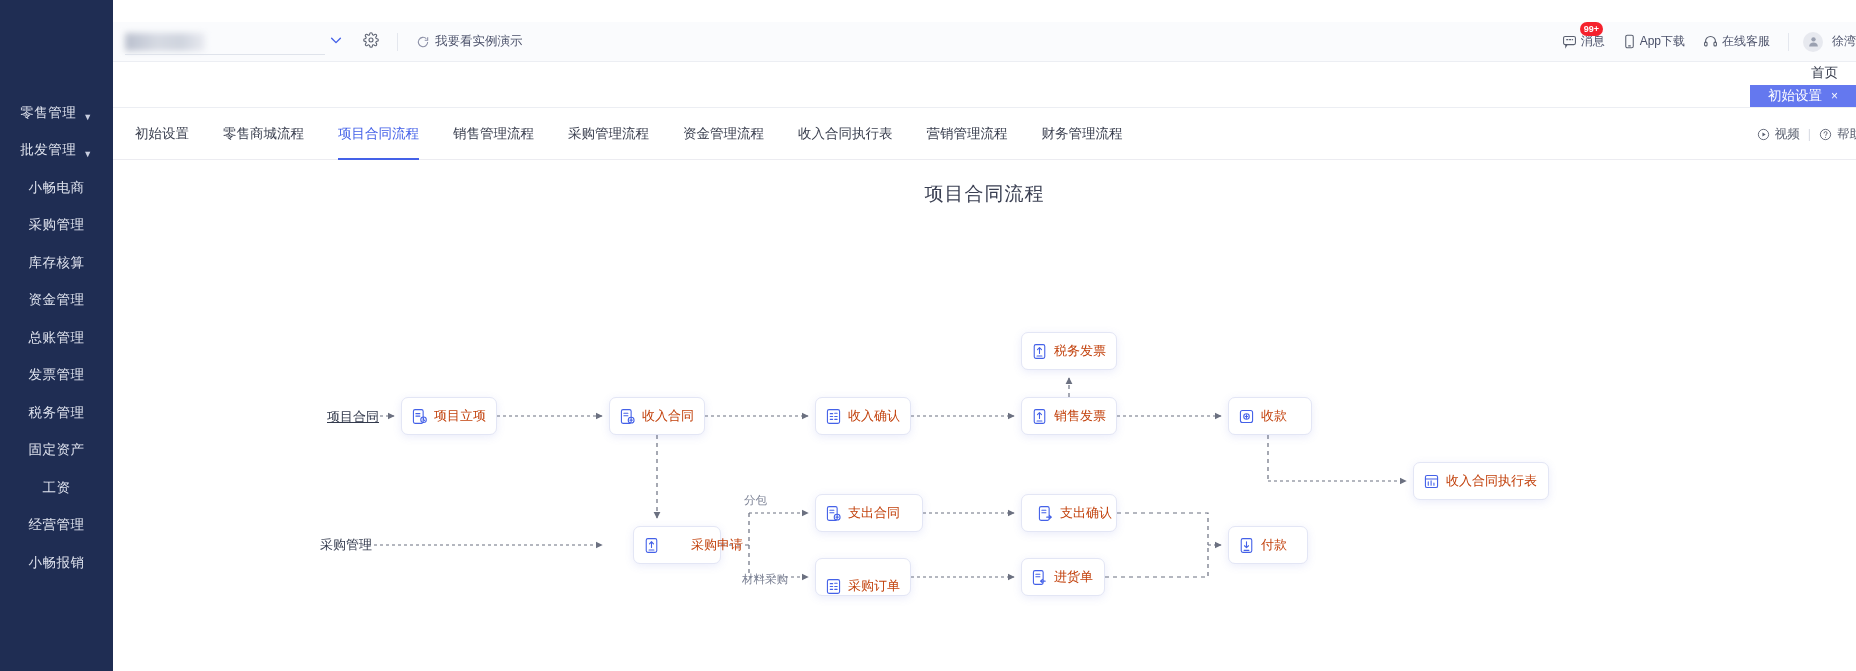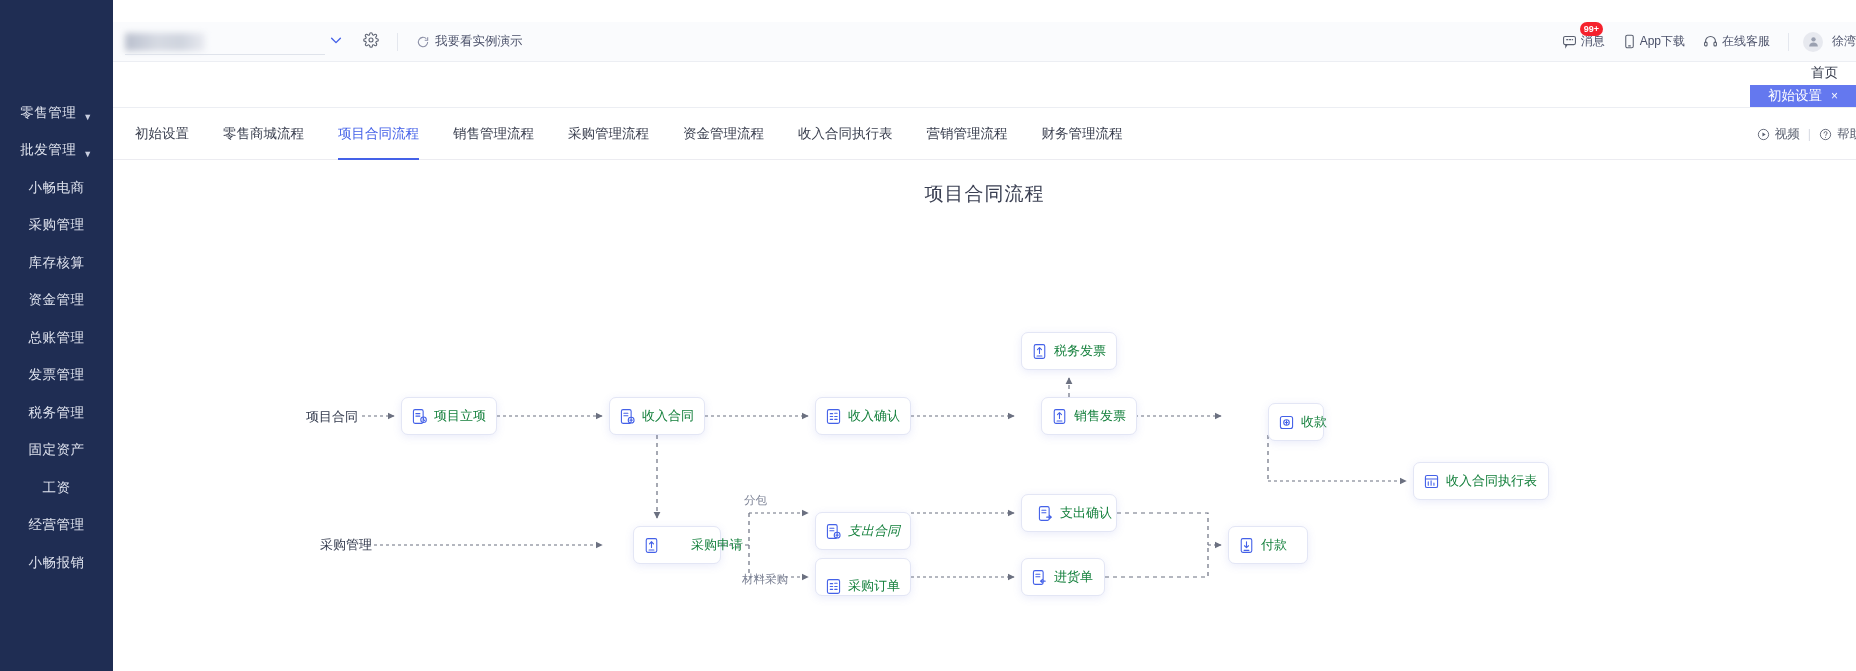--- a/index.html
+++ b/index.html
@@ -123,21 +123,21 @@
     position:absolute; left:0; right:0; top:21px; text-align:center;
     font-size:19px; color:#3a3f52; letter-spacing:1px;
   }
   svg.edges{ position:absolute; left:0; top:0; width:100%; height:512px; }
 
   .node{
     position:absolute; display:flex; align-items:center; gap:6px;
     background:#ffffff; border:1px solid #e3e6f5; border-radius:7px;
     box-shadow:0 2px 9px rgba(90,105,220,.13);
     height:38px; padding:0 11px 0 9px; white-space:nowrap;
-    font-size:13px; color:#15803d; cursor:pointer;
+    font-size:13px; color:#c2410c; cursor:pointer;
   }
   .node .ic{ width:17px;height:17px;flex:0 0 auto; display:block; }
 
   .rowlabel{
     position:absolute; font-size:13px; color:#333a4d; white-space:nowrap;
   }
   .edgelabel{
     position:absolute; font-size:11.5px; color:#7b8194; white-space:nowrap;
   }
 </style>
@@ -353,29 +353,29 @@
             <span>收入合同</span>
           </div>
           <div class="node" style="left: 702px; top: 237px; width: 96px;">
             <span class="ic"><svg width="17" height="17" viewBox="0 0 21 21" fill="none" stroke="#4461e8" stroke-width="1.35" stroke-linecap="round" stroke-linejoin="round">
                 <rect x="3" y="2" width="15" height="17" rx="2"></rect>
                 <path d="M6.5 7h3M6.5 10.5h3M6.5 14h3"></path>
                 <path d="M12 6.5h3M12 10.5h3M12 14h3"></path>
               </svg></span>
             <span>收入确认</span>
           </div>
-          <div class="node" style="left: 908px; top: 237px; width: 96px; margin-left: 20px;">
+          <div class="node" style="left: 908px; top: 237px; width: 96px;">
             <span class="ic"><svg width="17" height="17" viewBox="0 0 21 21" fill="none" stroke="#4461e8" stroke-width="1.35" stroke-linecap="round" stroke-linejoin="round">
                 <rect x="4" y="2" width="13" height="17" rx="2"></rect>
                 <path d="M10.5 6v7M8 8.2l2.5-2.4 2.5 2.4"></path>
                 <path d="M7.5 16h6"></path>
               </svg></span>
             <span>销售发票</span>
           </div>
-          <div class="node" style="left: 1115px; top: 243px; width: 56px; margin-left: 40px;">
+          <div class="node" style="left: 1115px; top: 237px; width: 84px;">
             <span class="ic"><svg width="17" height="17" viewBox="0 0 21 21" fill="none" stroke="#4461e8" stroke-width="1.35" stroke-linecap="round" stroke-linejoin="round">
                 <rect x="3" y="3" width="15" height="15" rx="2.5"></rect>
                 <circle cx="10.5" cy="10.5" r="3.4"></circle>
                 <path d="M10.5 8.4v4.2M9 10.5h3"></path>
               </svg></span>
             <span>收款</span>
           </div>
           <div class="node" style="left: 908px; top: 172px; width: 96px;">
             <span class="ic"><svg width="17" height="17" viewBox="0 0 21 21" fill="none" stroke="#4461e8" stroke-width="1.35" stroke-linecap="round" stroke-linejoin="round">
                 <rect x="4" y="2" width="13" height="17" rx="2"></rect>
@@ -393,21 +393,21 @@
             <span>收入合同执行表</span>
           </div>
           <div class="node" style="left: 520px; top: 366px; width: 88px; gap: 31px;">
             <span class="ic"><svg width="17" height="17" viewBox="0 0 21 21" fill="none" stroke="#4461e8" stroke-width="1.35" stroke-linecap="round" stroke-linejoin="round">
                 <rect x="4" y="2" width="13" height="17" rx="2"></rect>
                 <path d="M10.5 13V6M8 8.4l2.5-2.6 2.5 2.6"></path>
                 <path d="M7.5 16h6"></path>
               </svg></span>
             <span>采购申请</span>
           </div>
-          <div class="node" style="left: 702px; top: 352px; width: 96px; font-style: italic;">
+          <div class="node" style="left: 702px; top: 334px; width: 108px;">
             <span class="ic"><svg width="17" height="17" viewBox="0 0 21 21" fill="none" stroke="#4461e8" stroke-width="1.35" stroke-linecap="round" stroke-linejoin="round">
                 <rect x="3" y="2" width="12" height="17" rx="2"></rect>
                 <path d="M6 6.5h5M6 9.5h5"></path>
                 <circle cx="15" cy="15" r="3.6"></circle>
                 <path d="M13.6 15h2.8"></path>
               </svg></span>
             <span>支出合同</span>
           </div>
           <div class="node" style="left: 908px; top: 334px; width: 96px; padding-left: 15px;">
             <span class="ic"><svg width="17" height="17" viewBox="0 0 21 21" fill="none" stroke="#4461e8" stroke-width="1.35" stroke-linecap="round" stroke-linejoin="round">
@@ -434,20 +434,20 @@
             <span>进货单</span>
           </div>
           <div class="node" style="left: 1115px; top: 366px; width: 80px;">
             <span class="ic"><svg width="17" height="17" viewBox="0 0 21 21" fill="none" stroke="#4461e8" stroke-width="1.35" stroke-linecap="round" stroke-linejoin="round">
                 <rect x="4" y="2" width="13" height="17" rx="2"></rect>
                 <path d="M10.5 6v7M8 10.8l2.5 2.4 2.5-2.4"></path>
                 <path d="M7.5 16.5h6"></path>
               </svg></span>
             <span>付款</span>
           </div>
-          <div class="rowlabel" style="left: 193px; top: 248px;">项目合同</div>
+          <div class="rowlabel" style="left: 214px; top: 248px; text-decoration: underline;">项目合同</div>
           <div class="rowlabel" style="left: 207px; top: 376px;">采购管理</div>
           <div class="edgelabel" style="left: 631px; top: 333px; font-family: Liberation Mono, monospace;">分包</div>
           <div class="edgelabel" style="left: 629px; top: 412px;">材料采购</div>
         </div>
     </div>
   </div>
 </div>
 
 </body></html>

